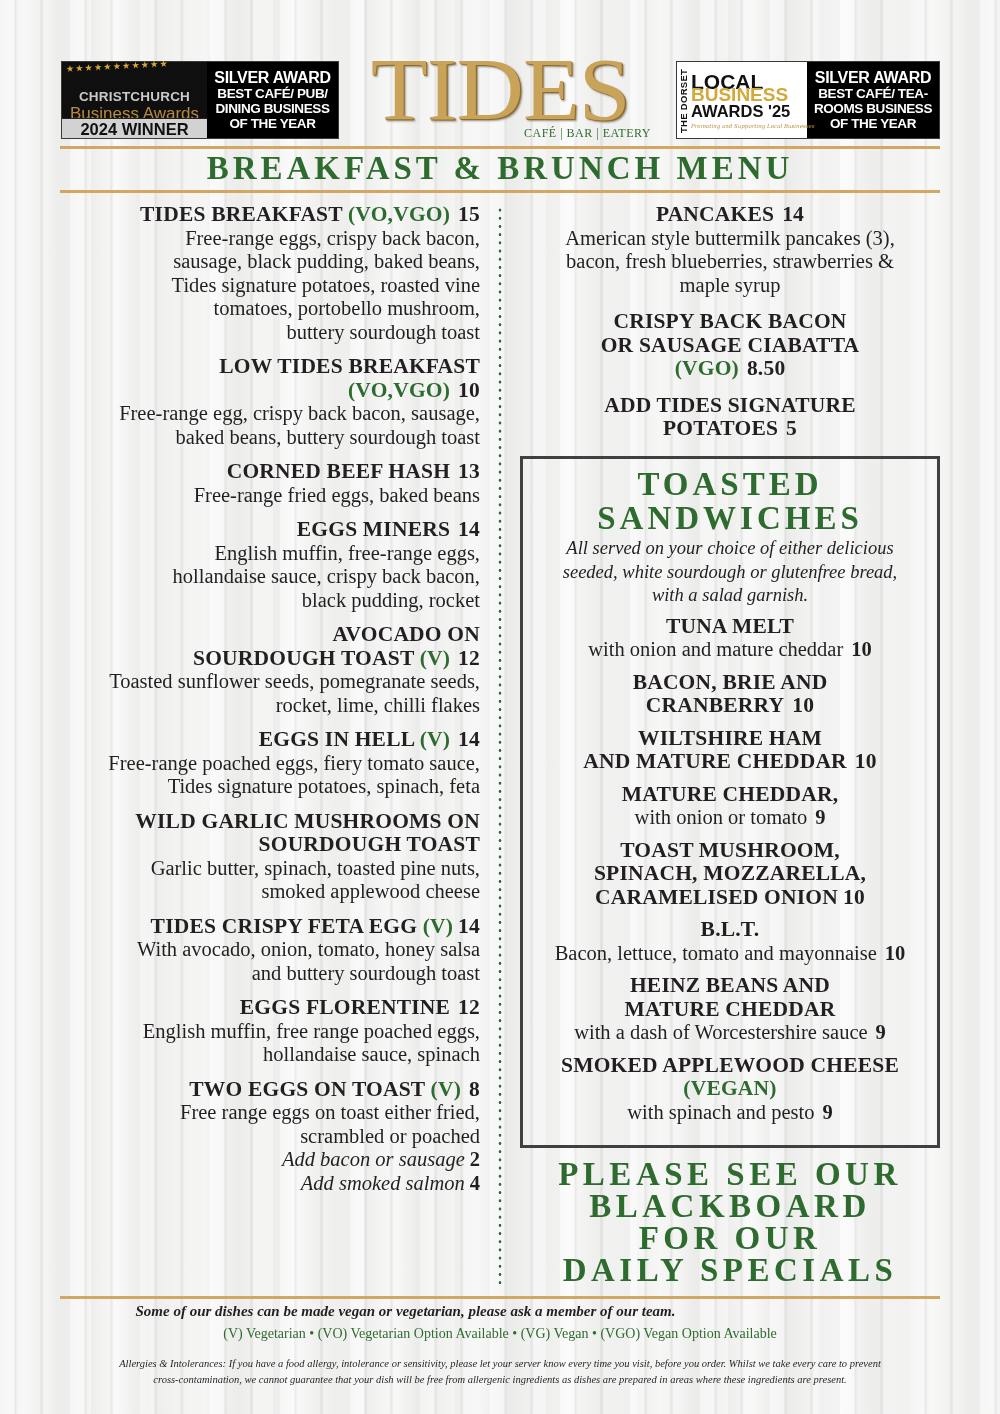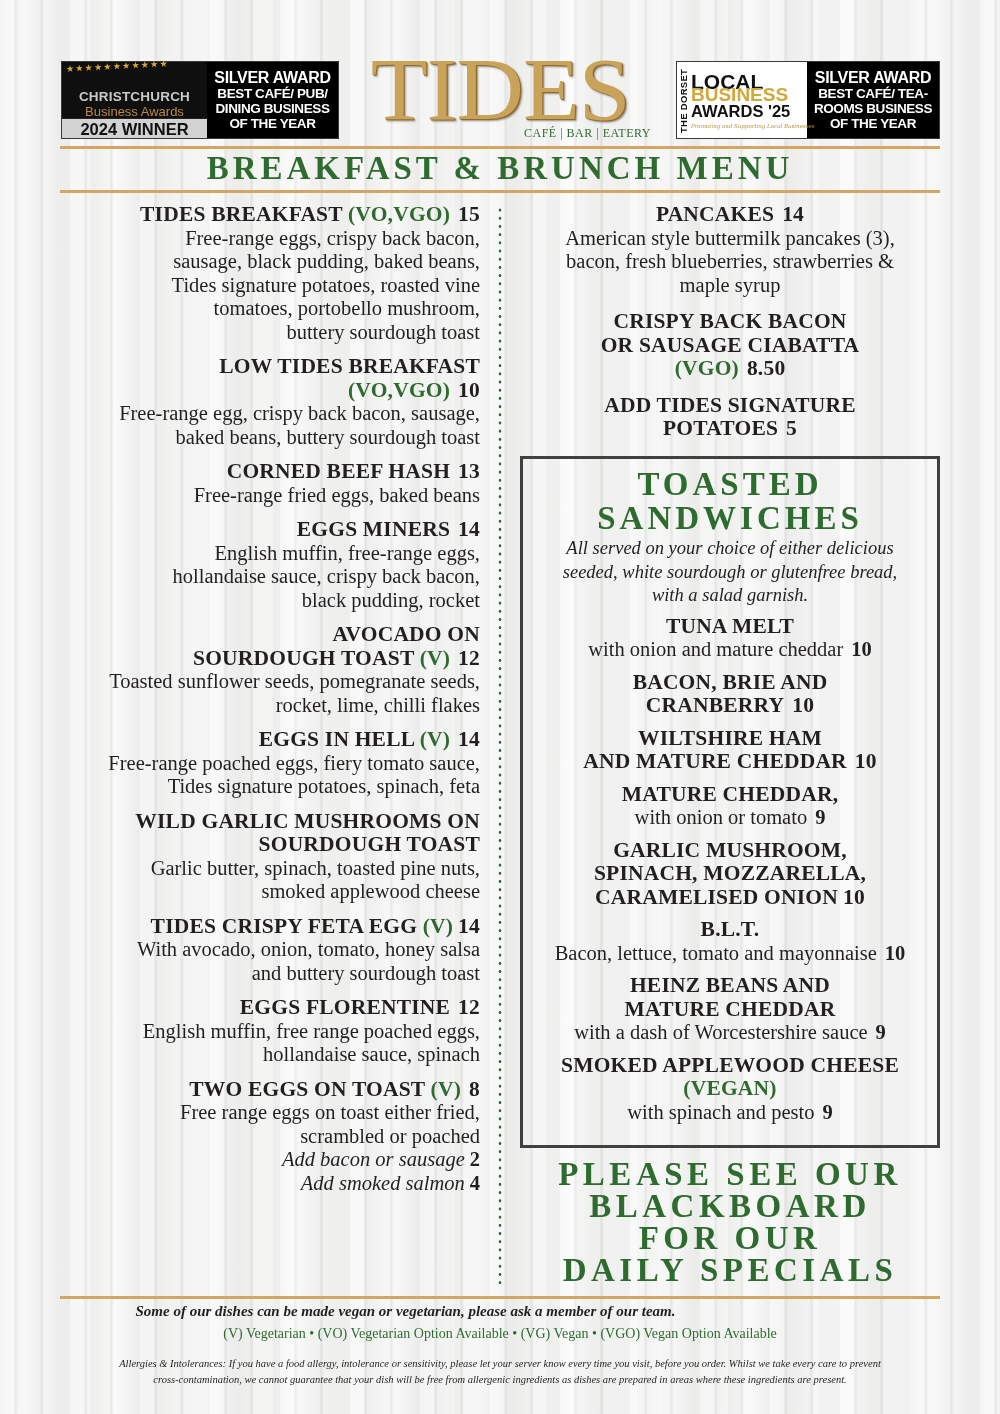--- a/index.html
+++ b/index.html
@@ -37,21 +37,21 @@
     color: #d8a93a; letter-spacing: 1.3px; white-space: nowrap;
     transform: rotate(-3deg); transform-origin: left;
   }
   .b1-city {
     position: absolute; left: 0; top: 27px; width: 145px; text-align: center;
     font-family: "Liberation Sans", sans-serif; font-weight: bold;
     color: #c9c9c9; font-size: 13.5px; letter-spacing: 0.2px;
   }
   .b1-awards {
     position: absolute; left: 0; top: 42px; width: 145px; text-align: center;
-    font-family: "Liberation Sans", sans-serif; color: #b88a3f; font-size: 13px;
+    font-family: "Liberation Sans", sans-serif; color: #b88a3f; font-size: 17px;
   }
   .b1-winner {
     position: absolute; left: 0; bottom: 0; width: 145px; height: 20px;
     background: #d2d2d2; border-top: 1px solid #222;
     font-family: "Liberation Sans", sans-serif; font-weight: bold;
     color: #111; font-size: 16.5px; text-align: center; line-height: 20px;
   }
   .silver {
     flex: 1; background: #000000; color: #fff; text-align: center;
     font-family: "Liberation Sans", sans-serif; font-weight: bold;
@@ -327,21 +327,21 @@
     <div class="item-title">WILTSHIRE HAM</div>
     <div class="item-title"><span>AND MATURE CHEDDAR</span><span class="price">10</span></div>
   </div>
 
   <div class="item">
     <div class="item-title">MATURE CHEDDAR,</div>
     <div class="item-desc"><span>with onion or tomato</span><span class="price">9</span></div>
   </div>
 
   <div class="item">
-    <div class="item-title">GARLIC MUSHROOM,</div>
+    <div class="item-title">TOAST MUSHROOM,</div>
     <div class="item-title">SPINACH, MOZZARELLA,</div>
     <div class="item-title"><span>CARAMELISED ONION</span><span class="price" style="margin-left:5px">10</span></div>
   </div>
 
   <div class="item">
     <div class="item-title">B.L.T.</div>
     <div class="item-desc"><span>Bacon, lettuce, tomato and mayonnaise</span><span class="price">10</span></div>
   </div>
 
   <div class="item">

